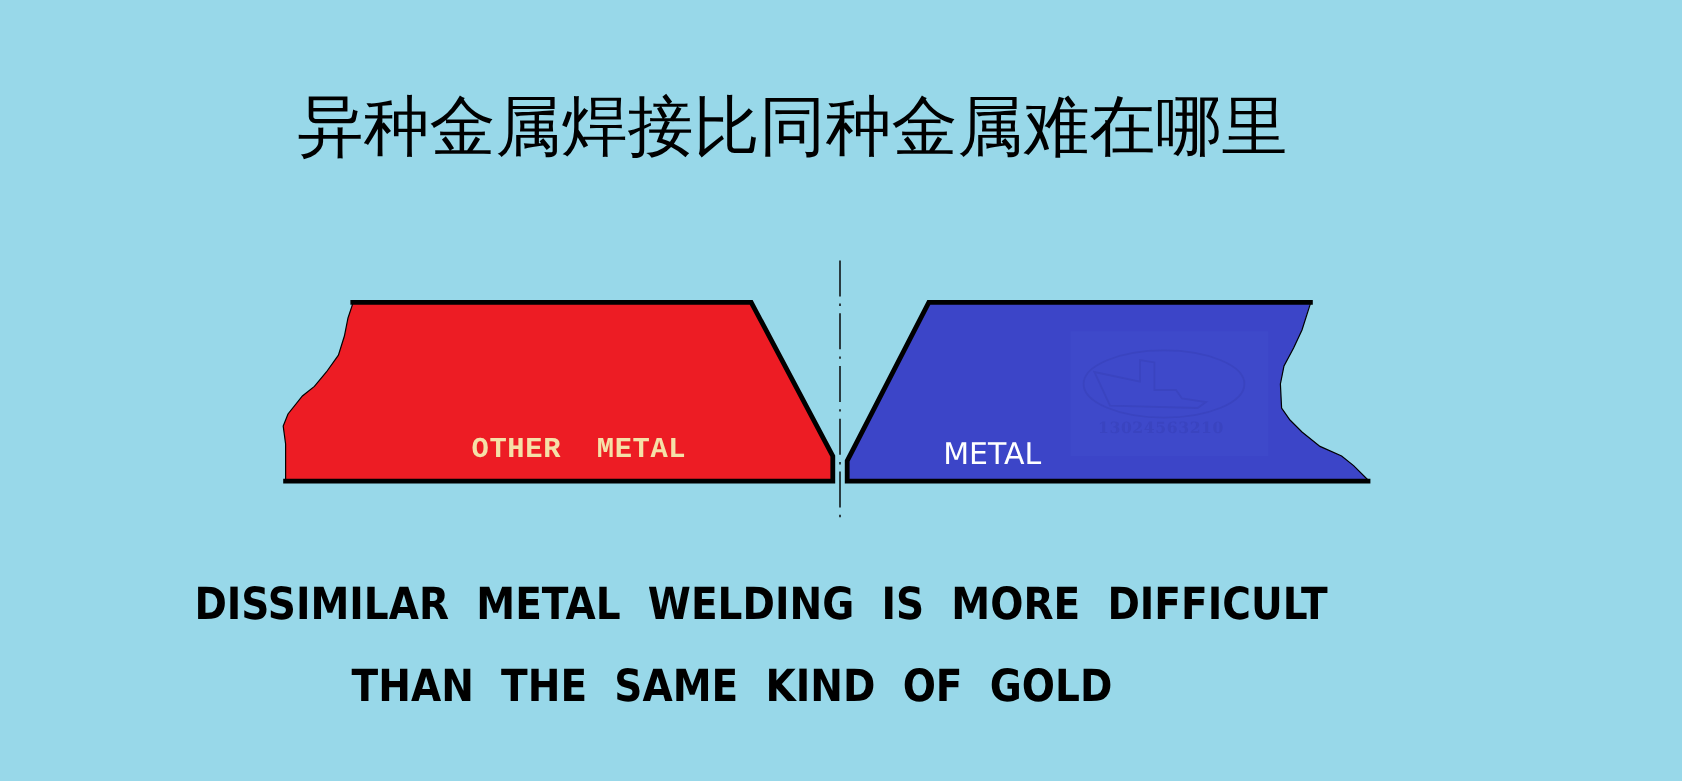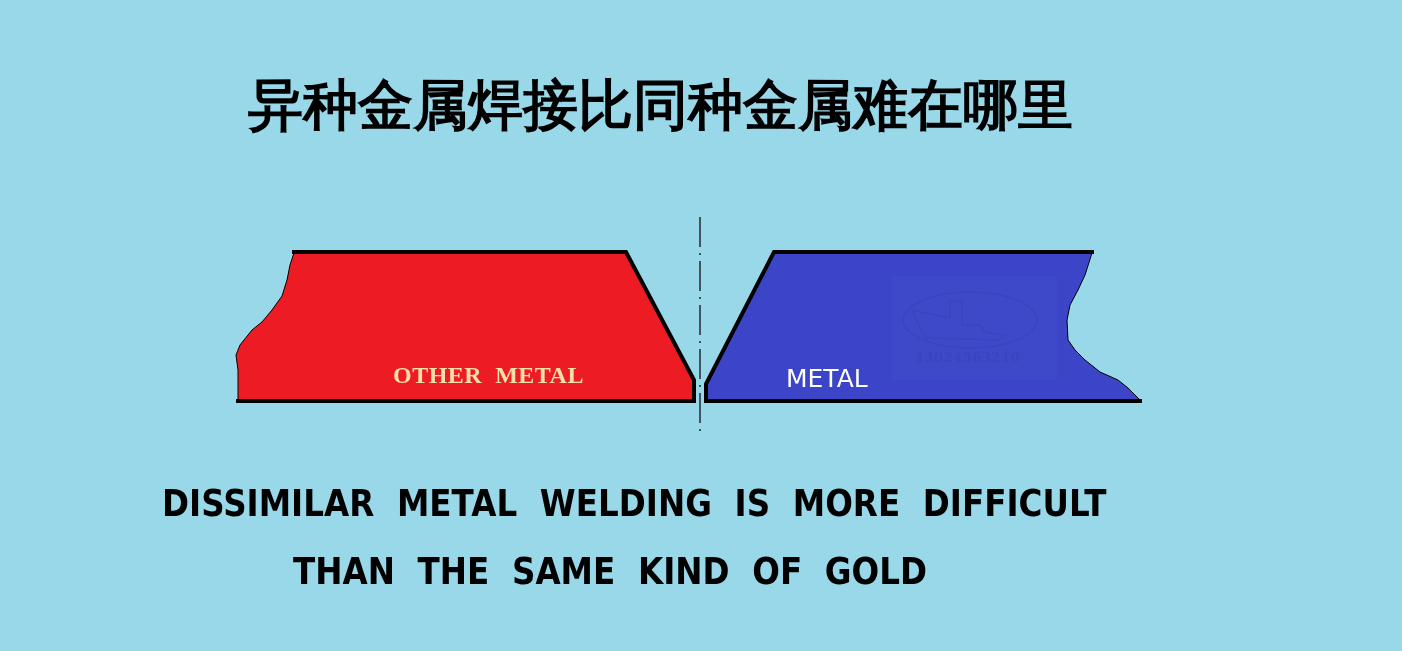--- a/index.html
+++ b/index.html
@@ -4,27 +4,27 @@
   <style>
     html, body { margin: 0; padding: 0; }
     body {
       width: 1402px; height: 651px; overflow: hidden;
       background: #98d8e9;
       position: relative;
       font-family: "DejaVu Sans", "Liberation Sans", sans-serif;
     }
     .title {
       position: absolute; left: 248px; top: 72px; width: 850px;
-      font-size: 55px; font-weight: bold; color: #000;
+      font-size: 55px; font-weight: normal; color: #000;
       letter-spacing: 0px; white-space: nowrap; line-height: 66px;
     }
     svg.diagram { position: absolute; left: 0; top: 0; }
     .label-other {
       position: absolute; left: 393px; top: 362px;
-      font-family: Liberation Serif, serif;
+      font-family: Liberation Mono, monospace;
       font-size: 24px; font-weight: bold; color: #f5e0a8;
       white-space: pre; letter-spacing: 0.5px;
     }
     .label-metal {
       position: absolute; left: 786px; top: 364px;
       font-family: "DejaVu Sans", sans-serif;
       font-size: 25px; font-weight: normal; color: #ffffff;
       white-space: pre;
     }
     .caption {

